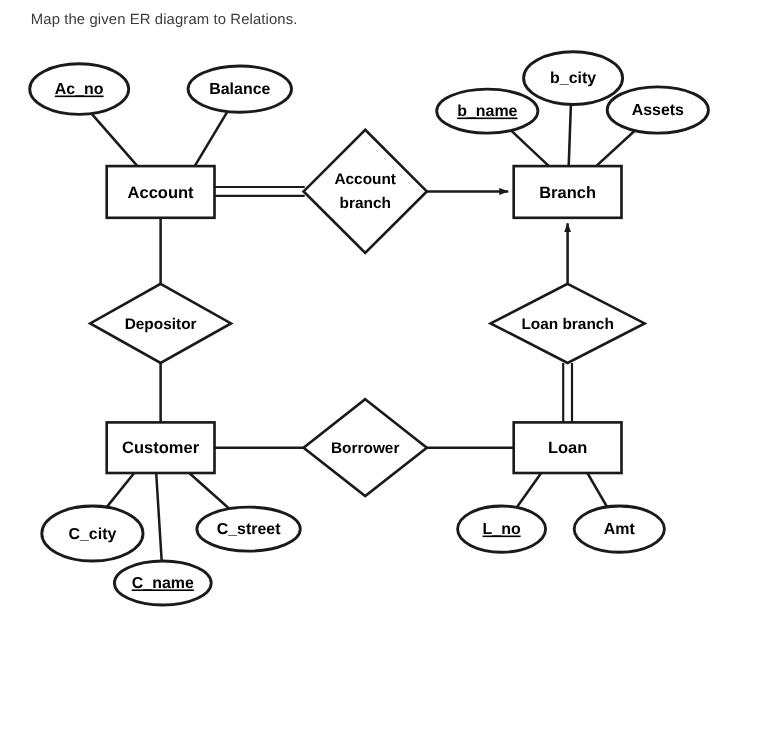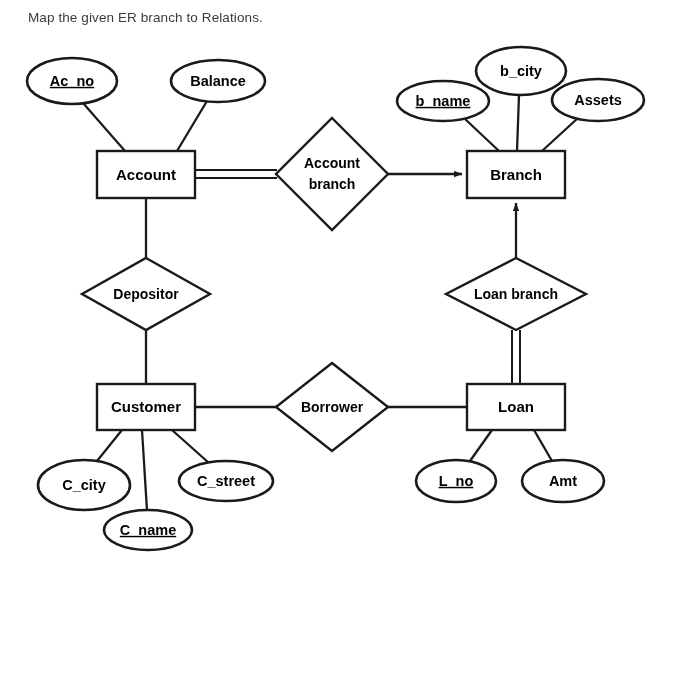--- a/index.html
+++ b/index.html
@@ -75,21 +75,21 @@
     text-anchor: middle;
     dominant-baseline: middle;
   }
   .attr-label.key {
     text-decoration: underline;
   }
 </style>
 </head>
 <body>
 
-<div id="prompt-text">Map the given ER branch to Relations.</div>
+<div id="prompt-text">Map the given ER diagram to Relations.</div>
 
 <svg id="er-canvas" viewBox="0 0 700 680" xmlns="http://www.w3.org/2000/svg">
 
   <defs>
     <marker id="arrowhead" markerWidth="9" markerHeight="9" refX="8.2" refY="3.2" orient="auto" markerUnits="userSpaceOnUse">
       <path d="M0,0 L8.6,3.2 L0,6.4 z" fill="#1a1a1a"></path>
     </marker>
   </defs>
 
   <g>

